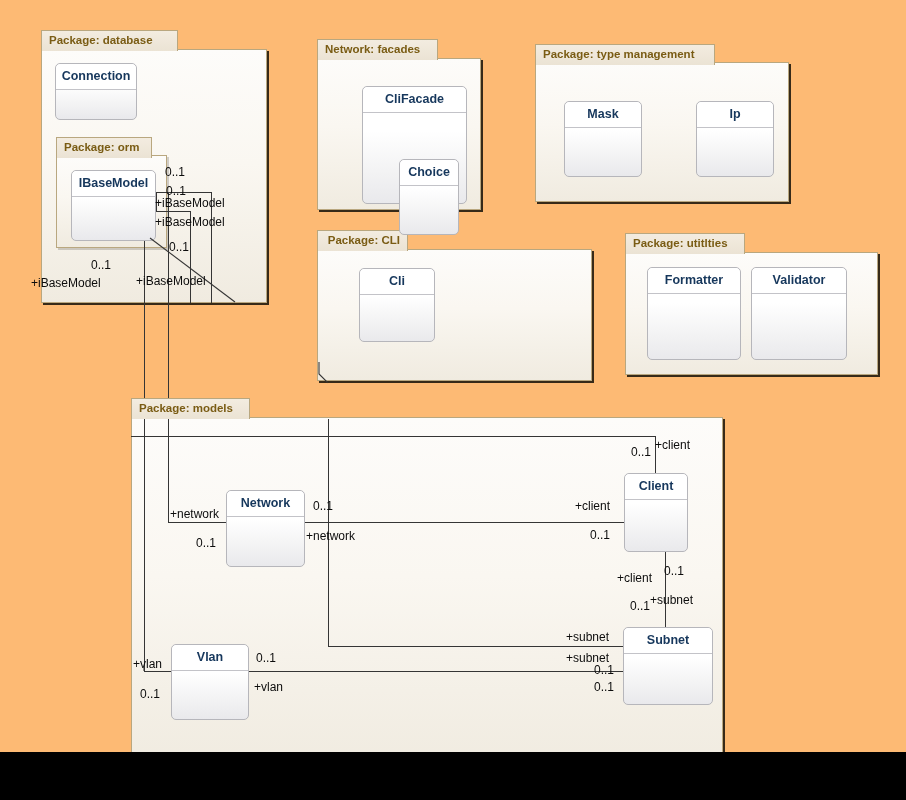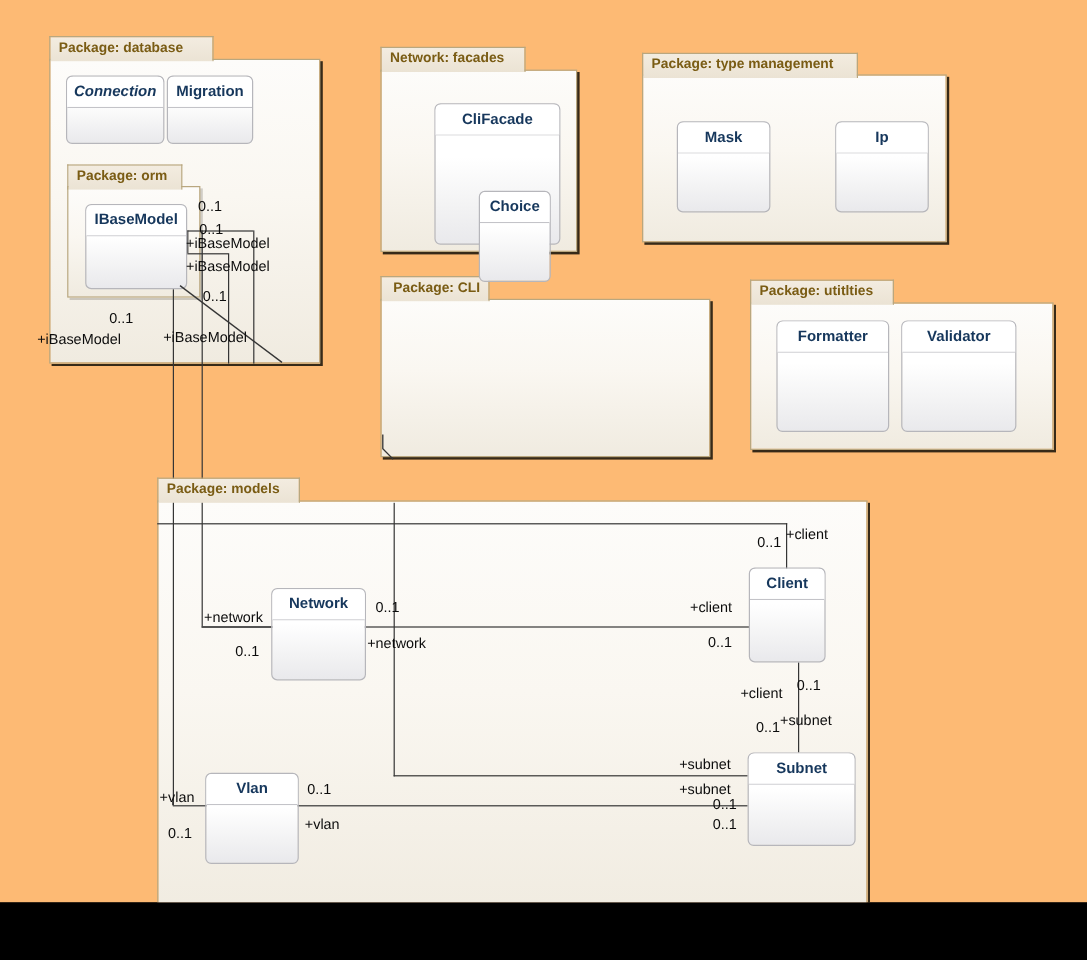--- a/index.html
+++ b/index.html
@@ -103,27 +103,24 @@
 
 <div id="canvas">
 
   <div class="pkg">
     <div class="pkg-body" style="left:41px; top:49px; width:226px; height:254px;"></div>
     <div class="pkg-tab" style="left:41px; top:30px; width:137px;">
       <span>Package: database</span>
     </div>
   </div>
 
-  <div class="cls" style="left:55px; top:63px; width:82px; height:57px;font-style:italic;">
+  <div class="cls" style="left:55px; top:63px; width:82px; height:57px;">
     <div class="cls-title">Connection</div>
   </div>
 
-  <div class="cls" style="left:139px; top:63px; width:72px; height:57px;">
-    <div class="cls-title">Migration</div>
-  </div>
 
   <div class="pkg">
     <div class="pkg-body" style="left:56px; top:155px; width:111px; height:93px; box-shadow:2px 2px 0 0 rgba(20,16,8,0.18);"></div>
     <div class="pkg-tab" style="left:56px; top:137px; width:96px;">
       <span>Package: orm</span>
     </div>
   </div>
 
   <div class="cls" style="left:71px; top:170px; width:85px; height:71px;">
     <div class="cls-title">IBaseModel</div>
@@ -153,20 +150,23 @@
   </div>
   <div class="cls" style="left:696px; top:101px; width:78px; height:76px;">
     <div class="cls-title">Ip</div>
   </div>
 
   <div class="pkg">
     <div class="pkg-body" style="left:317px; top:249px; width:275px; height:132px;"></div>
     <div class="pkg-tab" style="left:317px; top:230px; width:91px;text-align:right;">
       <span>Package: CLI</span>
     </div>
+  </div>
+  <div class="cls" style="left:359px; top:268px; width:76px; height:74px;">
+    <div class="cls-title">Cli</div>
   </div>
 
   <div class="pkg">
     <div class="pkg-body" style="left:625px; top:252px; width:253px; height:123px;"></div>
     <div class="pkg-tab" style="left:625px; top:233px; width:120px;">
       <span>Package: utitlties</span>
     </div>
   </div>
   <div class="cls" style="left:751px; top:267px; width:96px; height:93px;">
     <div class="cls-title">Validator</div>

